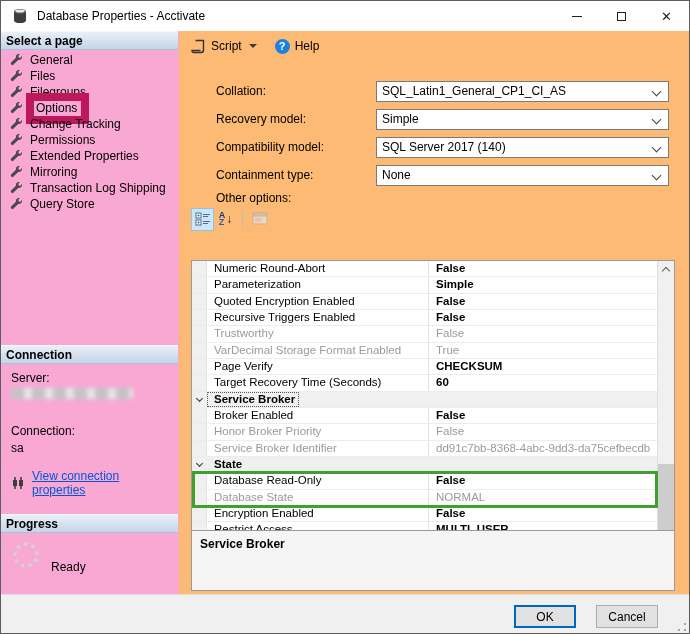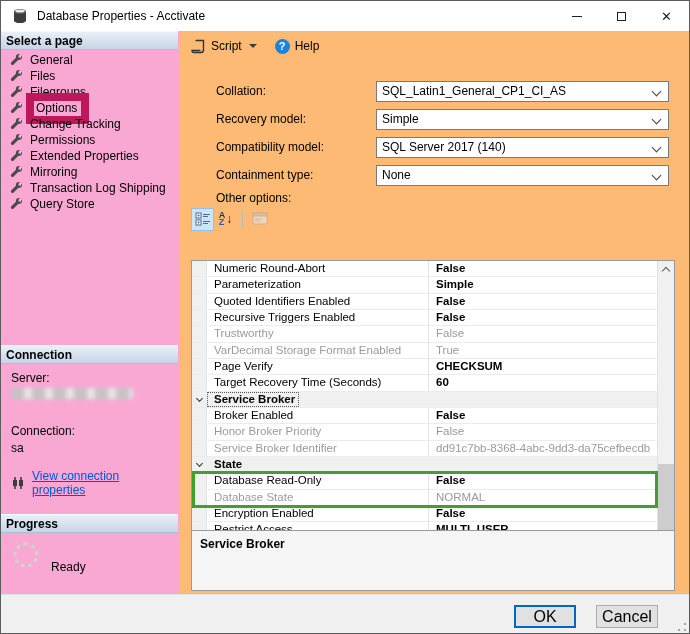--- a/index.html
+++ b/index.html
@@ -110,21 +110,21 @@
   .vs-thumb { position:absolute; left:0; width:16px; top:203px; height:70px; background:#cdcdcd; }
 
   .desc-box { position:absolute; left:12px; top:499px; width:484px; height:61px; background:#f5f5f5;
               border:1px solid #9a9a9a; padding:6px 8px; }
   .desc-title { font-weight:bold; }
 
   
   .footer { position:absolute; left:0; top:593px; width:100%; height:40px; background:#f0f0f0;
             border-top:1px solid #dfdfdf; }
   .btn { position:absolute; top:10px; width:62px; height:23px; background:#e1e1e1; border:1px solid #adadad;
-         font-family:"Liberation Sans", sans-serif; font-size:16px; cursor:default; }
+         font-family:"Liberation Sans", sans-serif; font-size:12px; cursor:default; }
   .btn.ok { left:513px; border:2px solid #0067c0; background:#e1e1e1; }
   .btn.cancel { left:595px; }
   .resize-grip { position:absolute; right:3px; bottom:3px; width:8px; height:8px;
                  background:
                    radial-gradient(circle at 7px 1px, #a5a5a5 1px, transparent 1.2px),
                    radial-gradient(circle at 7px 7px, #a5a5a5 1px, transparent 1.2px),
                    radial-gradient(circle at 1px 7px, #a5a5a5 1px, transparent 1.2px); }
 </style>
 </head>
 <body>
@@ -312,21 +312,21 @@
             <span class="name">Numeric Round-Abort</span>
             <span class="val bold">False</span>
           </div>
           <div class="grid-row">
             <span class="gutter"></span>
             <span class="name">Parameterization</span>
             <span class="val bold">Simple</span>
           </div>
           <div class="grid-row">
             <span class="gutter"></span>
-            <span class="name">Quoted Identifiers Enabled</span>
+            <span class="name">Quoted Encryption Enabled</span>
             <span class="val bold">False</span>
           </div>
           <div class="grid-row">
             <span class="gutter"></span>
             <span class="name">Recursive Triggers Enabled</span>
             <span class="val bold">False</span>
           </div>
           <div class="grid-row">
             <span class="gutter"></span>
             <span class="name dis">Trustworthy</span>

